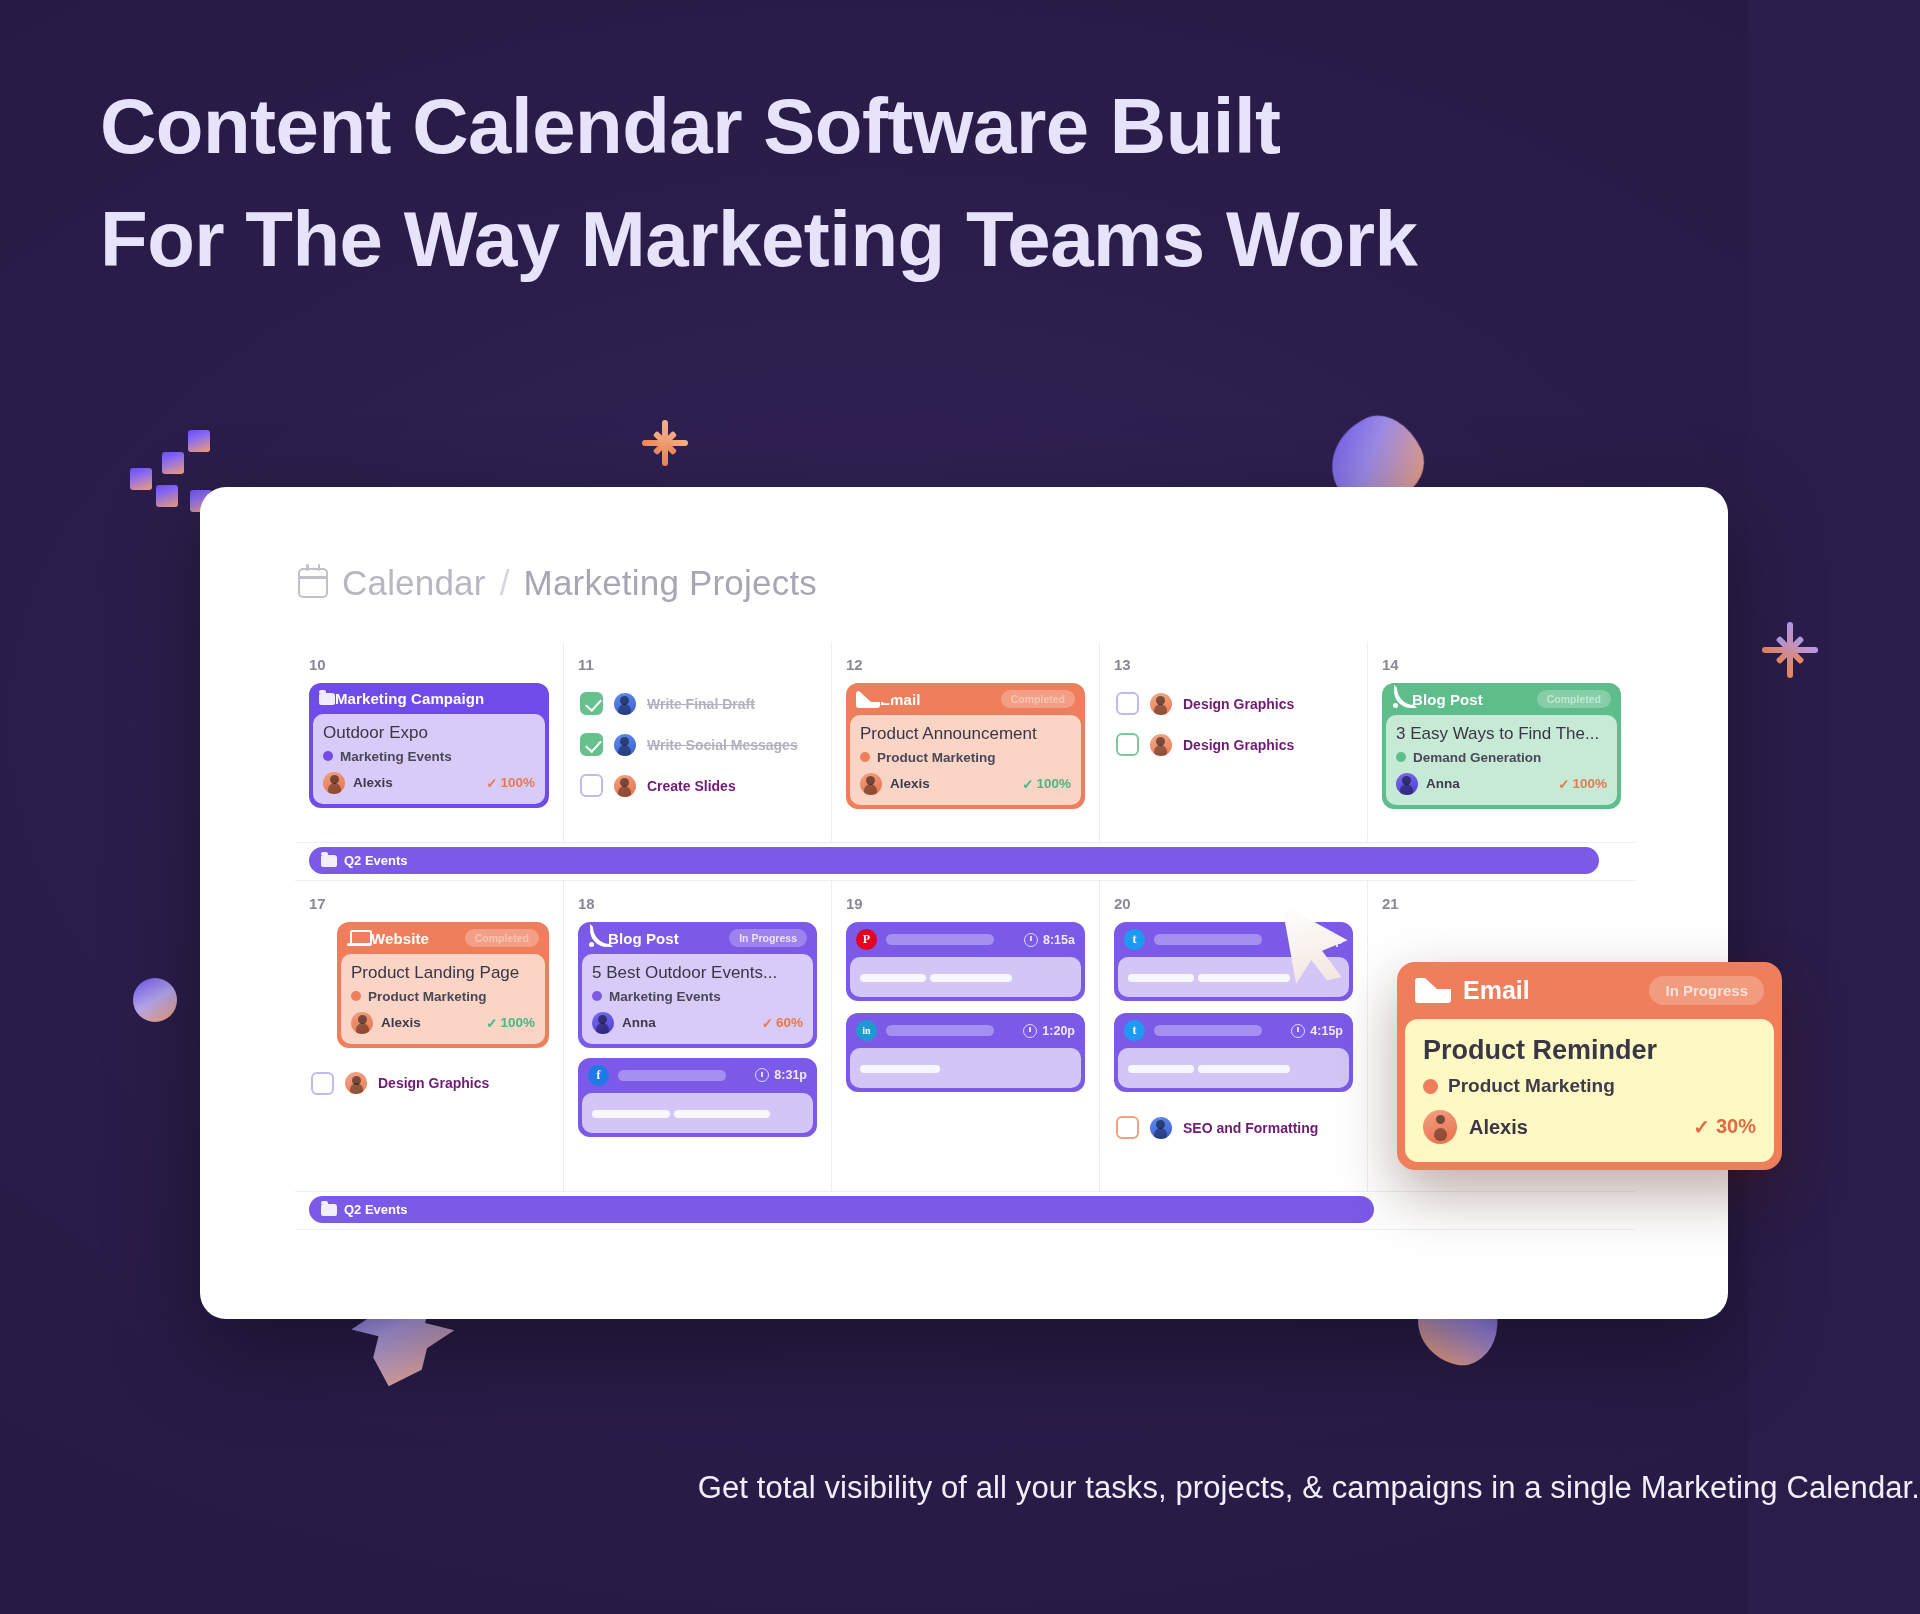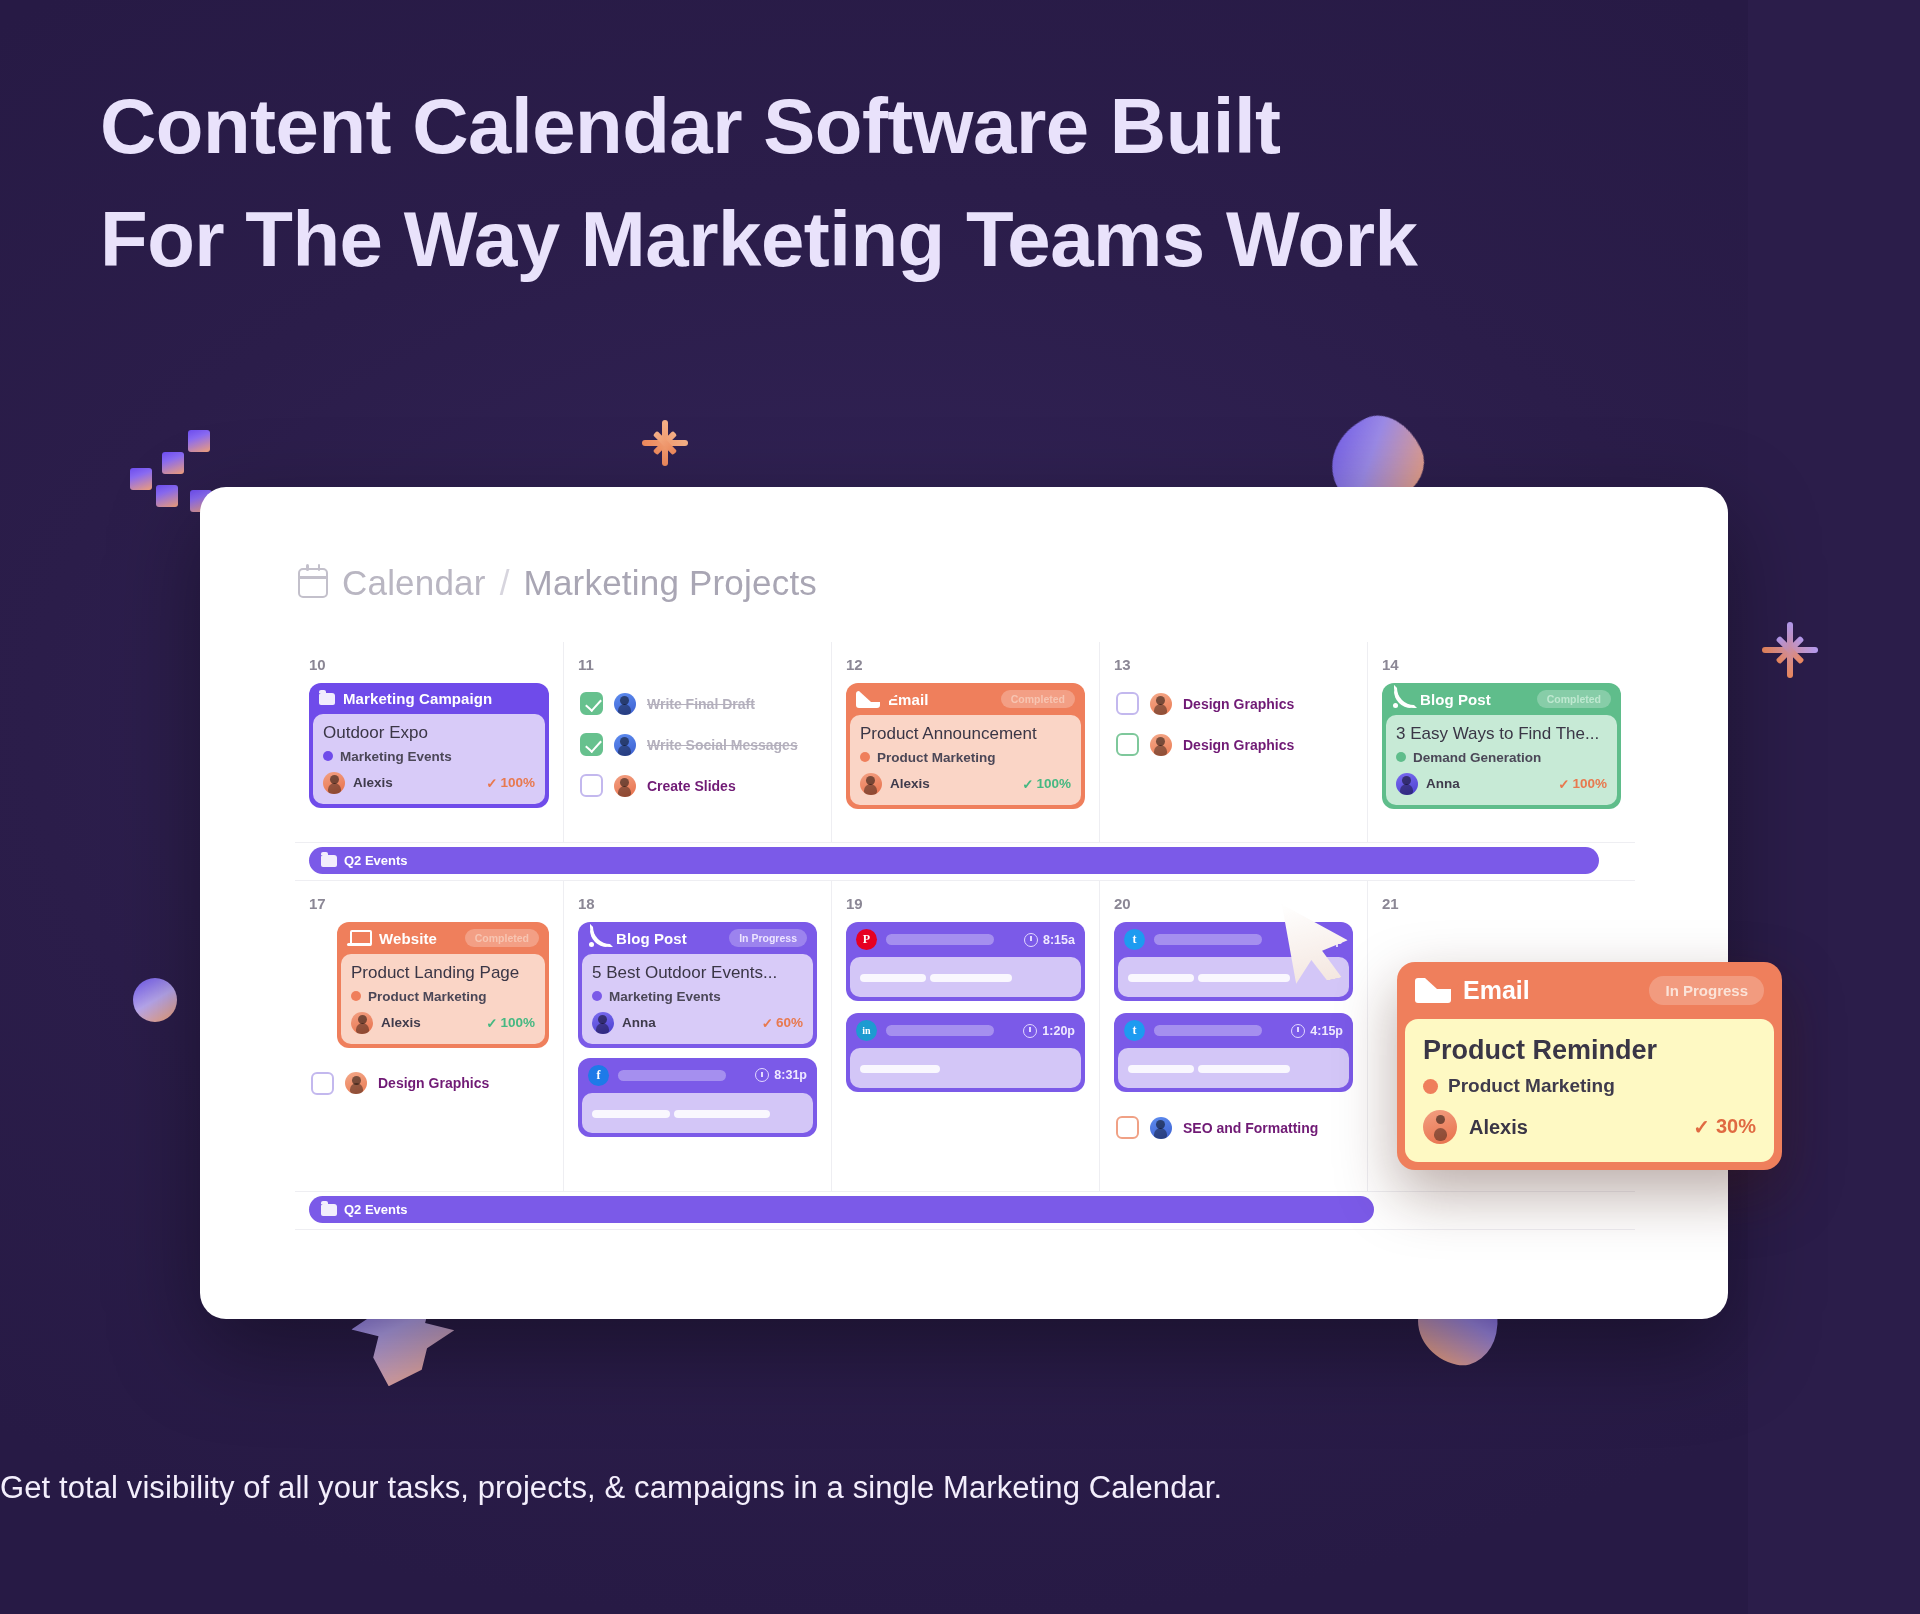--- a/index.html
+++ b/index.html
@@ -17,21 +17,21 @@
     position: absolute; left: 100px; top: 70px; width: 1760px;
     color: #e9e2fb;
     font-size: 78px; font-weight: 700; line-height: 1.45;
     letter-spacing: -0.5px;
   }
   .headline .l2 { display:block; }
 
   
   .caption {
     position: absolute; left: 0; top: 1470px; width: 1920px;
-    text-align: left; color: #f3eefc;
+    text-align: right; color: #f3eefc;
     font-size: 31px; font-weight: 400; letter-spacing: 0.1px;
   }
 
   
   .deco { position: absolute; pointer-events: none; }
   .sq { position:absolute; width: 22px; height: 22px; border-radius: 3px;
         background: linear-gradient(160deg, #6d4df0 0%, #8a6bf2 35%, #f2a07a 100%); }
   .blob-tr { left: 1330px; top: 418px; width: 92px; height: 86px;
     background: linear-gradient(135deg,#6a53e8 0%, #9b8ae6 45%, #f3a272 100%);
     border-radius: 60% 40% 45% 55% / 55% 60% 40% 45%;
@@ -81,21 +81,21 @@
   
   .grid { position:absolute; left: 95px; top: 155px; width: 1340px; }
   .week { position:relative; display:flex; }
   .daycell { width: 273px; padding: 0 0 0 0; position:relative; min-height: 200px; }
   .daycell + .daycell { border-left: 1px solid #eeeef2; }
   .daynum { font-size: 15px; color:#8b8795; font-weight:600; padding: 14px 0 10px 14px; }
   .cellbody { padding: 0 14px 10px 14px; }
 
   
   .ev { border-radius: 12px; margin-bottom: 10px; overflow:hidden; }
-  .ev-head { display:flex; align-items:center; gap:8px; padding: 7px 10px; }
+  .ev-head { display:flex; align-items:center; padding: 7px 10px; }
   .ev-head .htxt { font-size: 15px; font-weight:700; color:#fff; letter-spacing:.1px; }
   .ev-badge { margin-left:auto; font-size: 10.5px; font-weight:700; padding: 3px 10px; border-radius: 20px; }
   .ev-body { margin: 0 4px 4px 4px; border-radius: 10px; padding: 9px 10px 10px 10px; }
   .ev-title { font-size: 17px; font-weight:400; color:#3a3646; margin-bottom: 6px; line-height:1.15; }
   .ev-cat { display:flex; align-items:center; gap:7px; font-size: 13.5px; color:#4b4757; font-weight:600; margin-bottom: 8px; }
   .dot { width:10px; height:10px; border-radius:50%; display:inline-block; }
   .ev-foot { display:flex; align-items:center; gap:8px; }
   .ev-foot .who { font-size:13.5px; color:#3f3b4c; font-weight:600; }
   .ev-pct { margin-left:auto; font-size:13.5px; font-weight:700; display:flex; gap:3px; align-items:center;}
 

